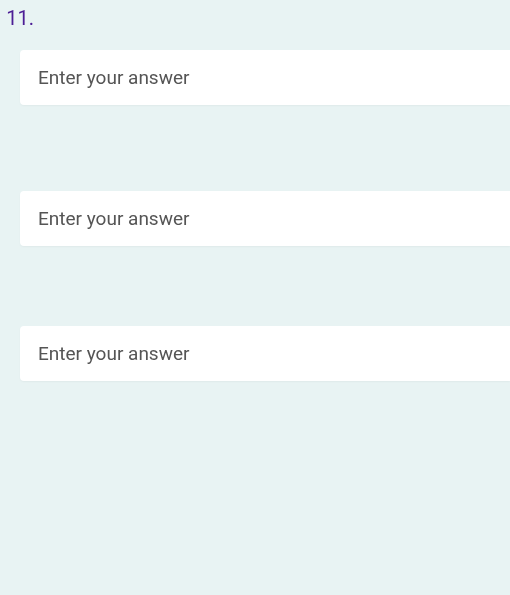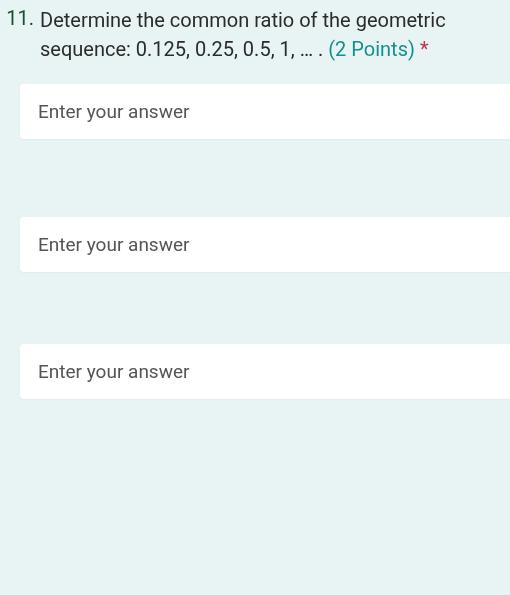--- a/index.html
+++ b/index.html
@@ -17,39 +17,39 @@
   }
   .question-block {
     margin-bottom: 48px;
   }
   .question-row {
     display: flex;
     padding: 6px 10px 0 6px;
   }
   .q-number {
     font-size: 20px;
-    color: #14532d;
+    color: #4c1d95;
     flex-shrink: 0;
     padding-right: 6px;
     min-width: 34px;
     text-align: right;
   }
   .q-text {
     font-size: 20px;
     line-height: 1.45;
     color: #2b2b2b;
   }
   .points {
     color: #168f8f;
   }
   .required {
     color: #c4314b;
   }
   .answer-input {
-    margin: 20px 0 4px 20px;
+    margin: 20px 0 12px 20px;
     width: calc(100% - 20px);
     background: #ffffff;
     border: none;
     border-radius: 4px 0 0 4px;
     padding: 16px 18px;
     font-size: 19px;
     color: #2b2b2b;
     font-family: inherit;
     outline: none;
     box-shadow: 0 1px 2px rgba(0,0,0,0.04);
@@ -57,25 +57,20 @@
   .answer-input::placeholder {
     color: #555;
   }
 </style>
 </head>
 <body>
 
 <div class="question-block">
   <div class="question-row">
     <div class="q-number">11.</div>
-    <div class="q-text">
-      <span>Determine the common ratio of the geometric sequence: 0.125, 0.25, 0.5, 1, … . </span>
-      <span class="points">(2 Points)</span>
-      <span class="required">*</span>
-    </div>
   </div>
   <input type="text" class="answer-input" placeholder="Enter your answer" style="">
 </div>
 
 <div class="question-block">
   <div class="question-row">
   </div>
   <input type="text" class="answer-input" placeholder="Enter your answer" style="">
 </div>
 

